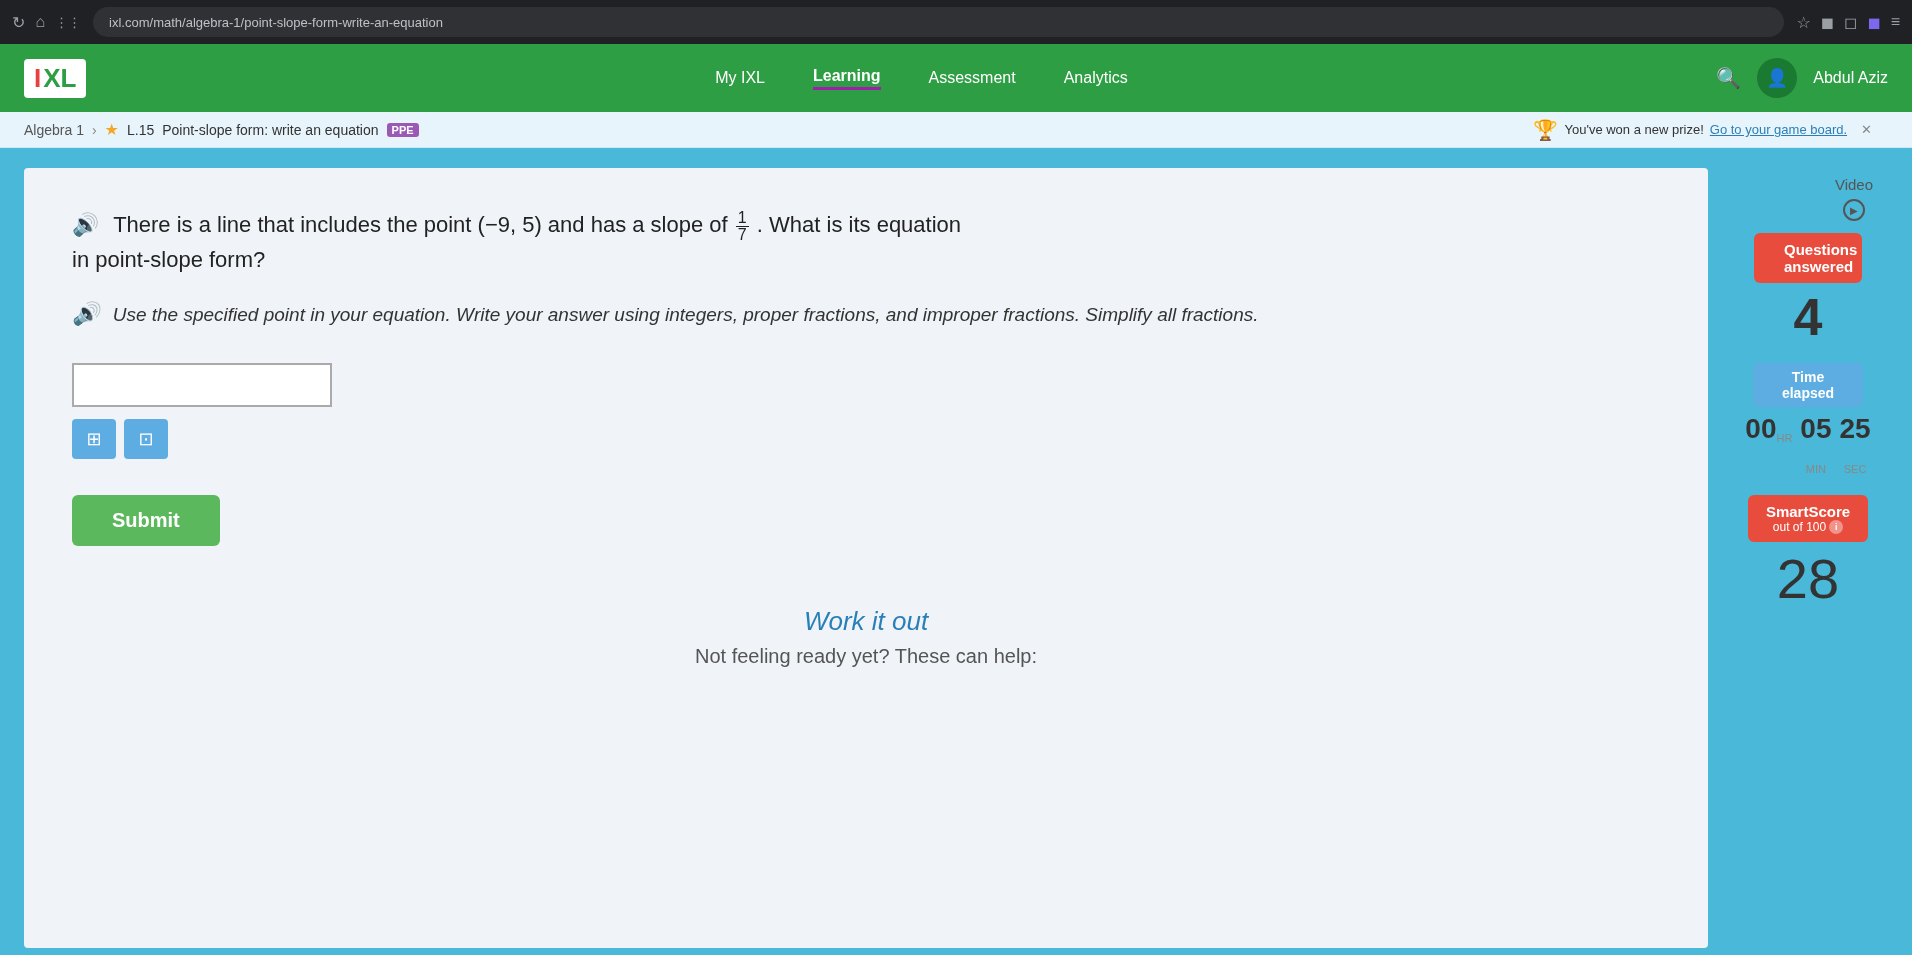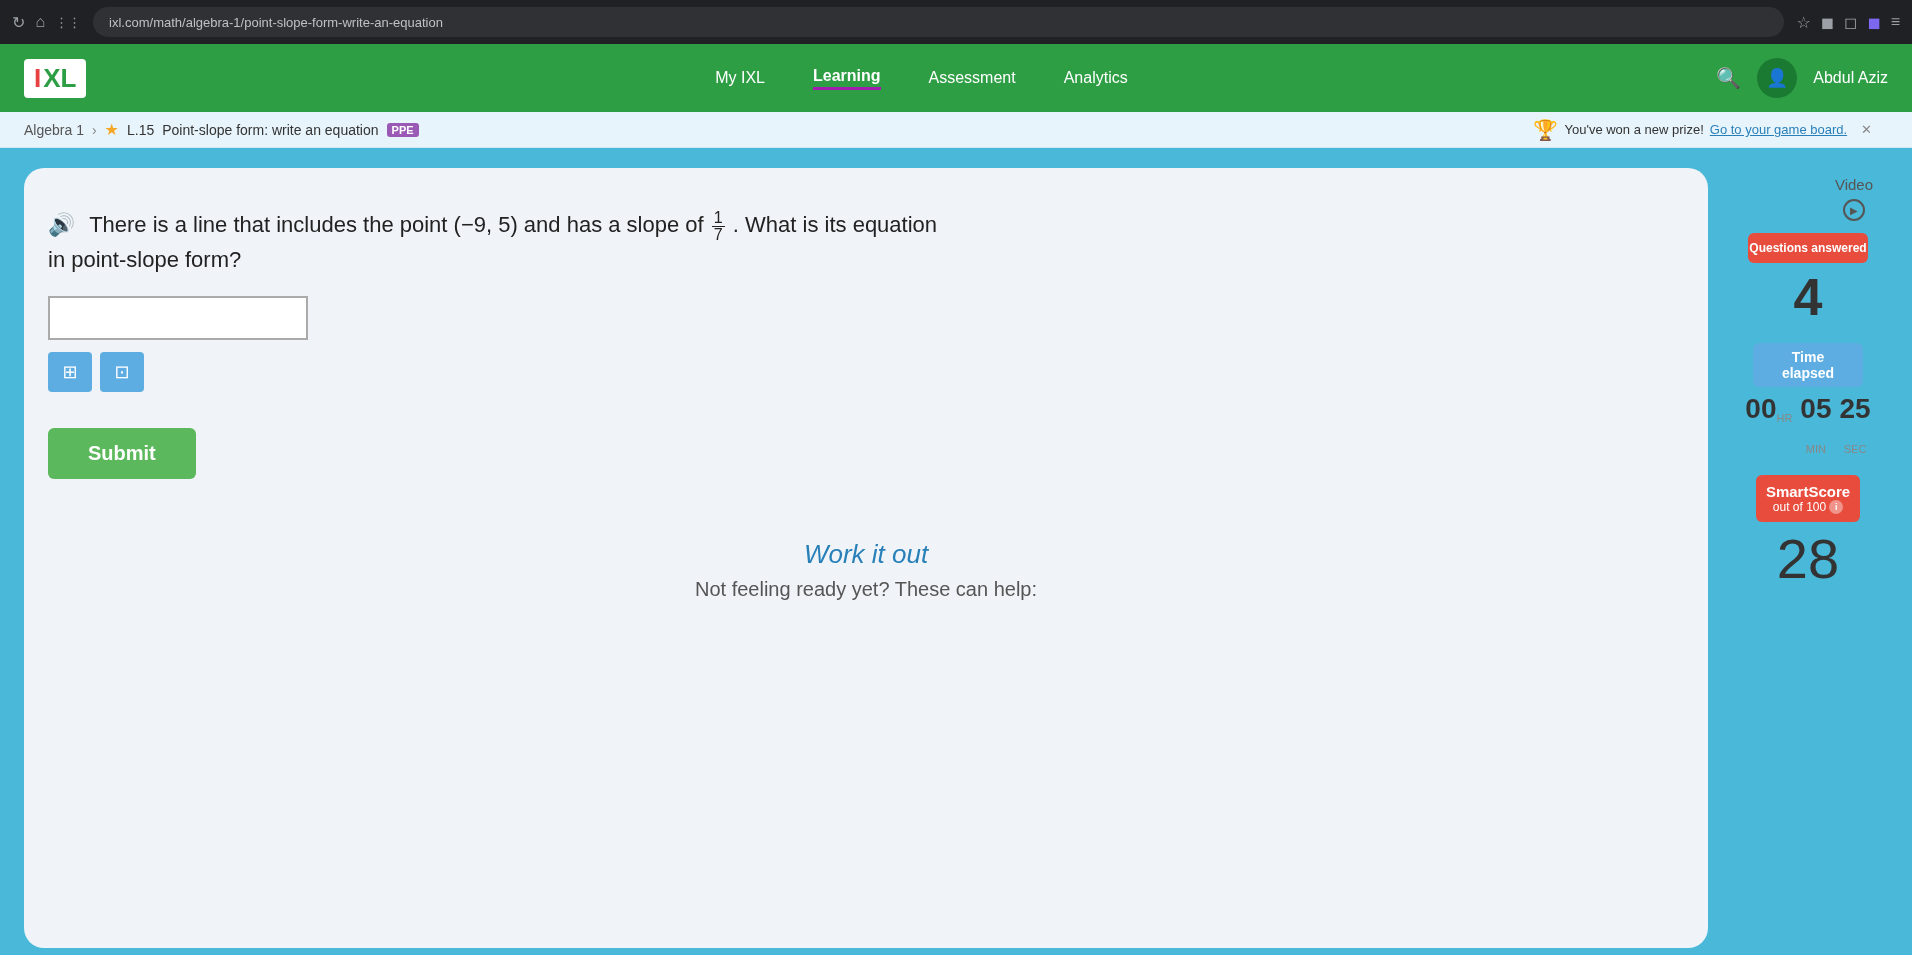--- a/index.html
+++ b/index.html
@@ -132,23 +132,23 @@
     .main-content {
       display: flex;
       padding: 20px 24px;
       gap: 20px;
       min-height: 820px;
     }
 
     
     .question-card {
       background: #f0f4f8;
-      border-radius: 20px;
+      border-radius: 4px;
       flex: 1;
-      padding: 40px 24px;
+      padding: 40px 48px;
       position: relative;
     }
 
     .question-text {
       font-size: 22px;
       color: #222;
       line-height: 1.5;
       margin-bottom: 20px;
     }
 
@@ -264,25 +264,25 @@
       display: flex;
       align-items: center;
       justify-content: center;
       font-size: 10px;
     }
 
     .questions-answered-box {
       background: #e74c3c;
       color: white;
       border-radius: 6px;
-      padding: 8px 0;
-      text-align: center;
-      font-size: 12px;
+      padding: 8px 30px;
+      text-align: center;
+      font-size: 15px;
       font-weight: 600;
-      width: 120px;
+      width: 108px;
       margin-bottom: 4px;
     }
 
     .questions-count {
       font-size: 52px;
       font-weight: 700;
       color: #333;
       text-align: center;
       margin-bottom: 16px;
     }
@@ -317,21 +317,21 @@
     }
 
     .smartscore-box {
       background: #e74c3c;
       color: white;
       border-radius: 6px;
       padding: 8px 10px;
       text-align: center;
       font-size: 14px;
       font-weight: 700;
-      width: 104px;
+      width: 120px;
       margin-bottom: 4px;
       display: flex;
       flex-direction: column;
       align-items: center;
     }
     .smartscore-label { font-size: 15px; font-weight: 700; }
     .smartscore-sub {
       font-size: 12px;
       font-weight: 400;
       display: flex;
@@ -425,20 +425,24 @@
       <span class="fraction">
         <span class="numerator">1</span>
         <span class="denominator">7</span>
       </span>
       <span>. What is its equation</span>
       <br>
       <span>in point-slope form?</span>
     </div>
 
     
+    <div class="instruction-text">
+      <span class="audio-icon">🔊</span>
+      <span>Use the specified point in your equation. Write your answer using integers, proper fractions, and improper fractions. Simplify all fractions.</span>
+    </div>
 
     
     <input class="answer-input" type="text" style="">
 
     
     <div class="tool-buttons">
       <button class="tool-btn">
         <span>⊞</span>
       </button>
       <button class="tool-btn">

